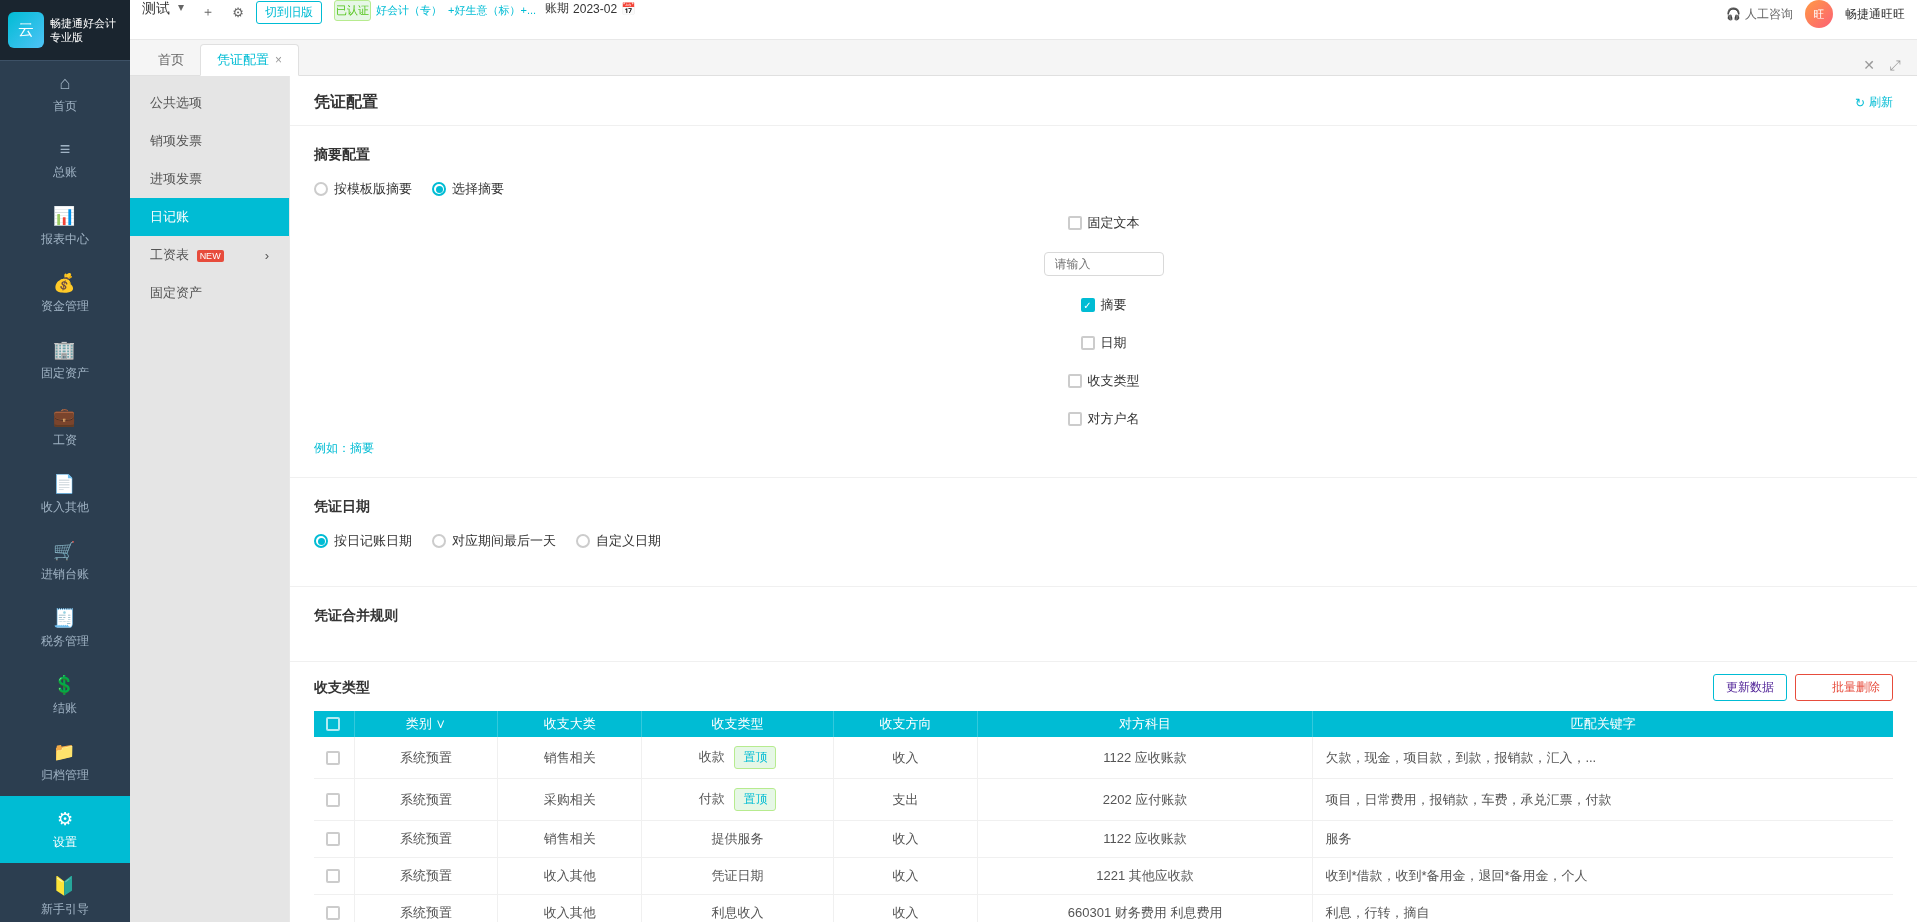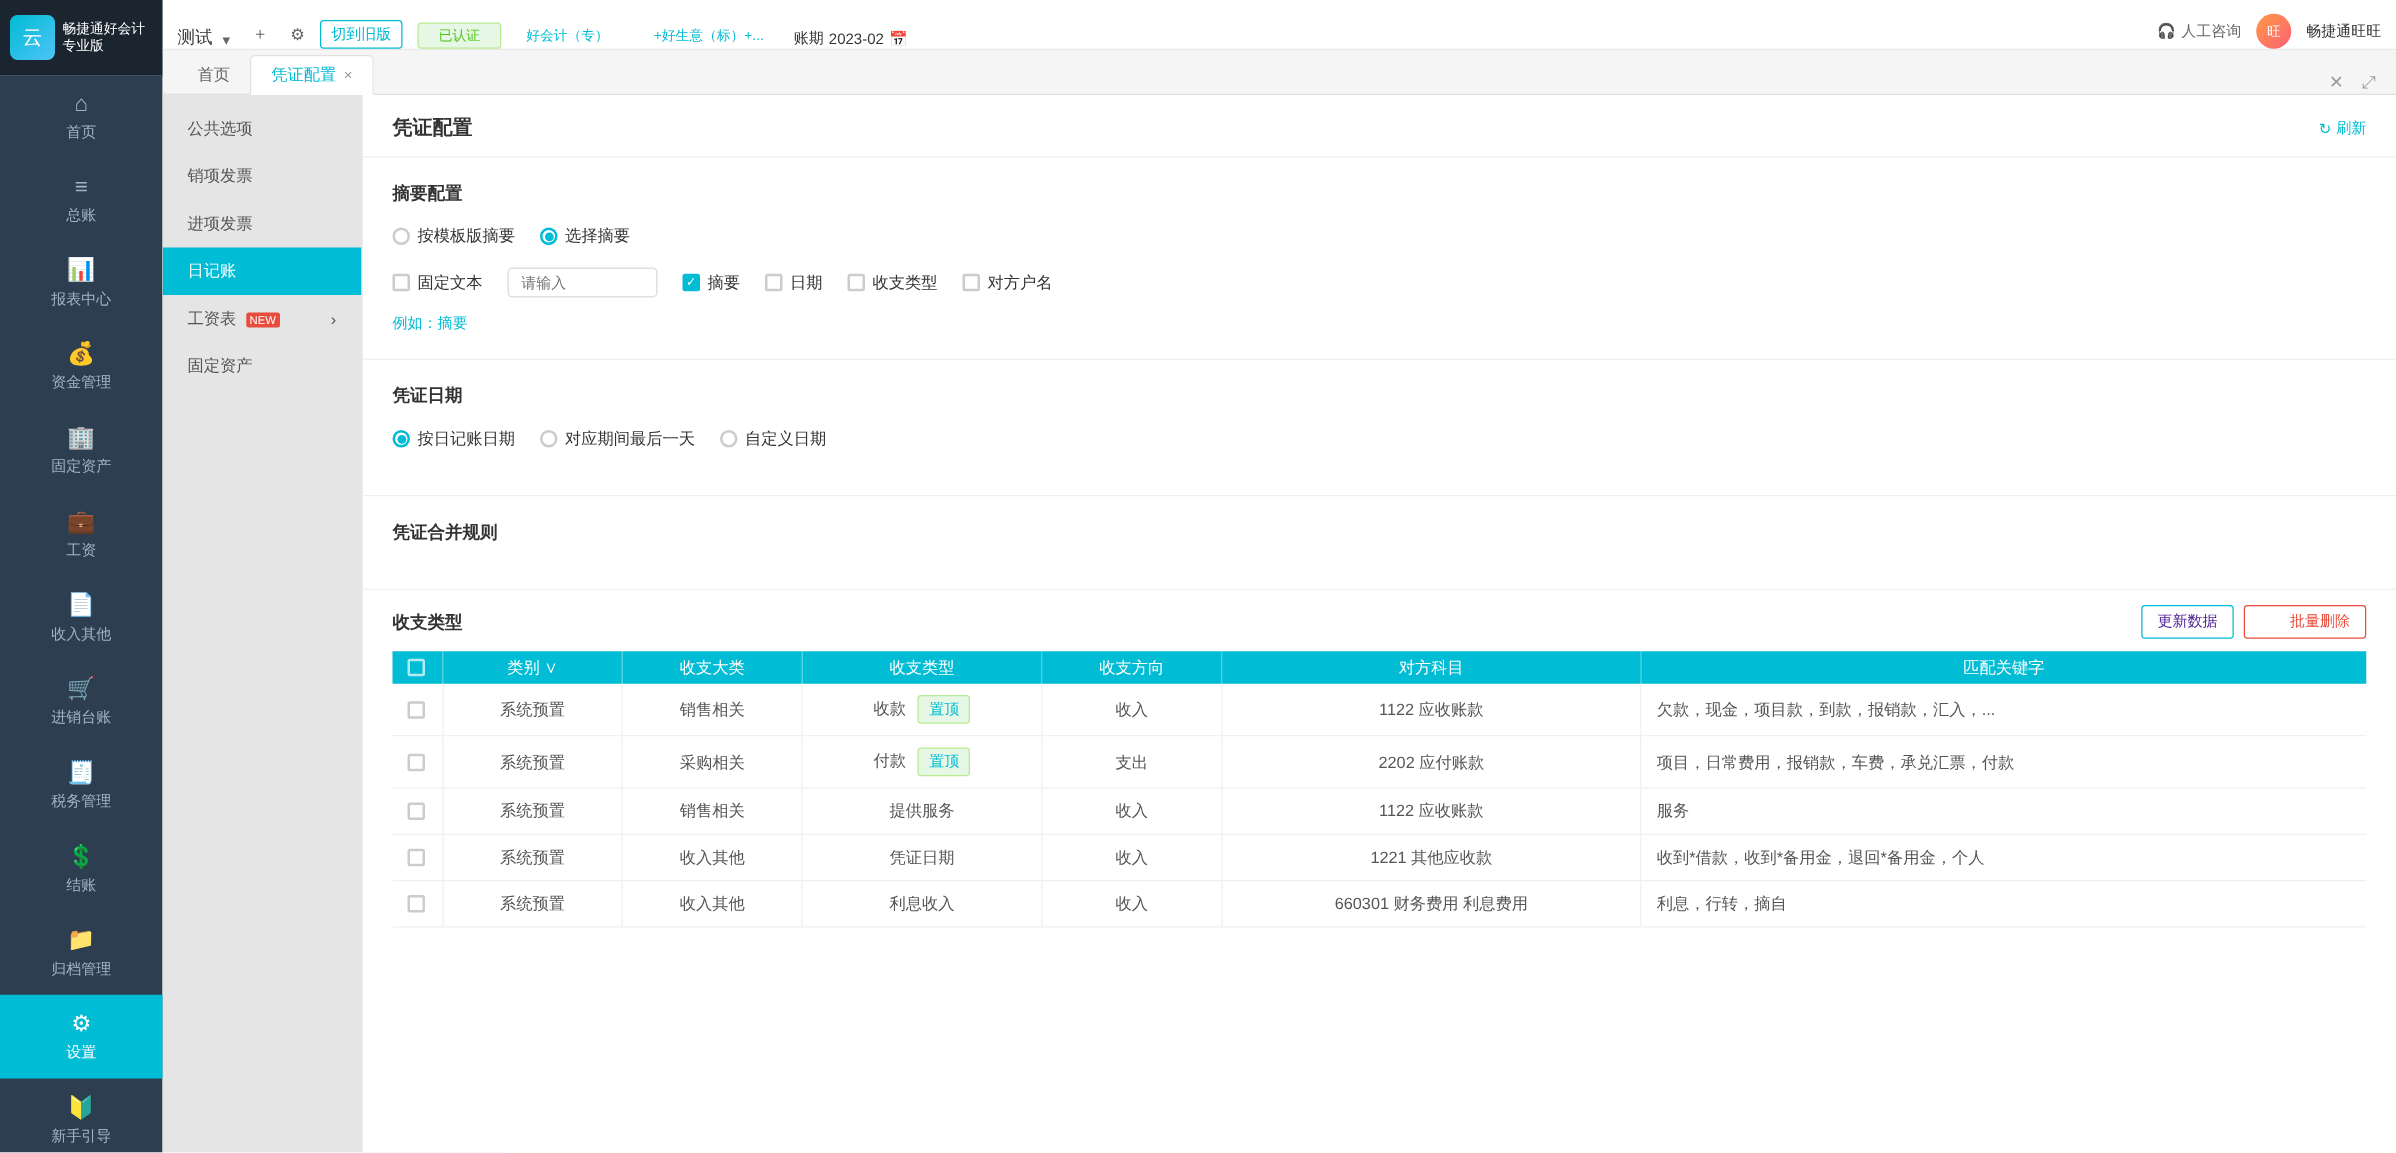--- a/index.html
+++ b/index.html
@@ -13,28 +13,28 @@
     .sidebar-logo { padding: 12px 8px; background: #1a252f; display: flex; align-items: center; gap: 6px; color: #fff; font-size: 12px; border-bottom: 1px solid #3d5166; }
     .logo-icon { width: 36px; height: 36px; background: linear-gradient(135deg, #00bcd4, #4fc3f7); border-radius: 6px; display: flex; align-items: center; justify-content: center; color: #fff; font-size: 16px; flex-shrink: 0; }
     .logo-text { font-size: 11px; line-height: 1.3; color: #fff; }
     .sidebar-nav { flex: 1; overflow-y: auto; }
     .sidebar-item { display: flex; flex-direction: column; align-items: center; padding: 12px 8px; color: #a0b3c4; cursor: pointer; font-size: 12px; gap: 4px; transition: all 0.2s; }
     .sidebar-item.active { background: #00bcd4; color: #fff; }
     .sidebar-item-icon { font-size: 18px; }
     
     
     .main-area { flex: 1; display: flex; flex-direction: column; overflow: hidden; }
-    .top-bar { height: 40px; background: #fff; display: flex; align-items: flex-end; padding: 0 12px; gap: 8px; border-bottom: 1px solid #e8e8e8; flex-shrink: 0; }
+    .top-bar { height: 40px; background: #fff; display: flex; align-items: flex-start; padding: 0 12px; gap: 8px; border-bottom: 1px solid #e8e8e8; flex-shrink: 0; }
     .top-bar-title { font-size: 14px; color: #333; }
     .top-bar-dropdown { font-size: 12px; color: #666; cursor: pointer; }
     .top-bar-actions { display: flex; align-items: center; gap: 6px; margin-left: 4px; }
     .top-bar-btn { width: 24px; height: 24px; display: flex; align-items: center; justify-content: center; cursor: pointer; color: #666; }
     .top-bar-switch { border: 1px solid #00bcd4; color: #00bcd4; padding: 2px 8px; border-radius: 3px; font-size: 12px; cursor: pointer; }
     .top-bar-tags { display: flex; align-items: center; gap: 4px; margin-left: 4px; }
-    .tag { font-size: 11px; padding: 2px 16px; border-radius: 3px; }
+    .tag { font-size: 11px; padding: 2px 1px; border-radius: 3px; }
     .tag-green { background: #e6f7e6; color: #52c41a; border: 1px solid #b7eb8f; }
     .tag-teal { color: #00bcd4; }
     .period-tag { font-size: 12px; color: #333; display: flex; align-items: center; gap: 4px; }
     .top-bar-right { margin-left: auto; display: flex; align-items: center; gap: 12px; }
     .user-service { color: #666; font-size: 12px; display: flex; align-items: center; gap: 4px; cursor: pointer; }
     .user-avatar { width: 28px; height: 28px; border-radius: 50%; background: linear-gradient(135deg, #ff9a44, #fc6076); display: flex; align-items: center; justify-content: center; color: #fff; font-size: 11px; }
     .user-name { font-size: 12px; color: #333; cursor: pointer; }
     
     
     .tabs-bar { height: 36px; background: #f5f5f5; display: flex; align-items: flex-end; padding: 0 12px; border-bottom: 1px solid #e0e0e0; flex-shrink: 0; }
@@ -62,21 +62,21 @@
     .section-title { font-size: 14px; font-weight: 600; color: #333; margin-bottom: 16px; }
     
     
     .radio-group { display: flex; align-items: center; gap: 20px; margin-bottom: 16px; }
     .radio-item { display: flex; align-items: center; gap: 6px; font-size: 13px; cursor: pointer; }
     .radio-circle { width: 14px; height: 14px; border-radius: 50%; border: 2px solid #ccc; display: flex; align-items: center; justify-content: center; }
     .radio-circle.selected { border-color: #00bcd4; }
     .radio-circle.selected::after { content: ''; width: 7px; height: 7px; border-radius: 50%; background: #00bcd4; }
     
     
-    .checkbox-row { display: flex; align-items: center; gap: 20px; margin-bottom: 12px; flex-wrap: wrap; }
+    .checkbox-row { display: flex; align-items: center; gap: 20px; margin-bottom: 12px; flex-wrap: wrap; flex-direction: column; }
     .checkbox-item { display: flex; align-items: center; gap: 6px; font-size: 13px; cursor: pointer; }
     .checkbox-box { width: 14px; height: 14px; border: 2px solid #ccc; border-radius: 2px; display: flex; align-items: center; justify-content: center; }
     .checkbox-box.checked { border-color: #00bcd4; background: #00bcd4; color: #fff; font-size: 10px; }
     .text-input { border: 1px solid #d9d9d9; border-radius: 4px; padding: 4px 10px; font-size: 12px; color: #999; width: 120px; }
     
     .example-text { color: #00bcd4; font-size: 12px; margin-top: 8px; }
     
     
     .table-section { padding: 0 24px 20px; }
     .table-header-row { display: flex; align-items: center; justify-content: space-between; padding: 12px 0 10px; }

